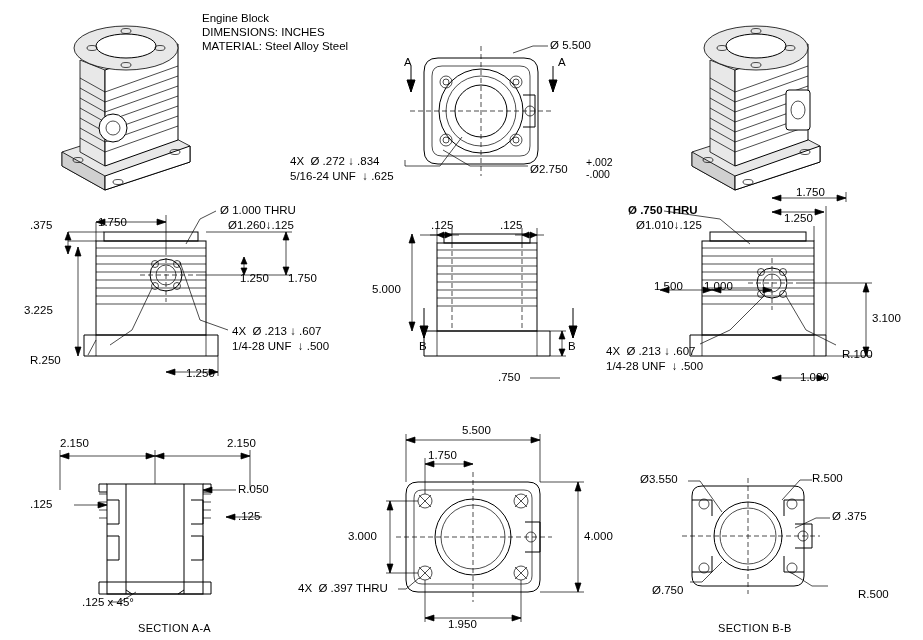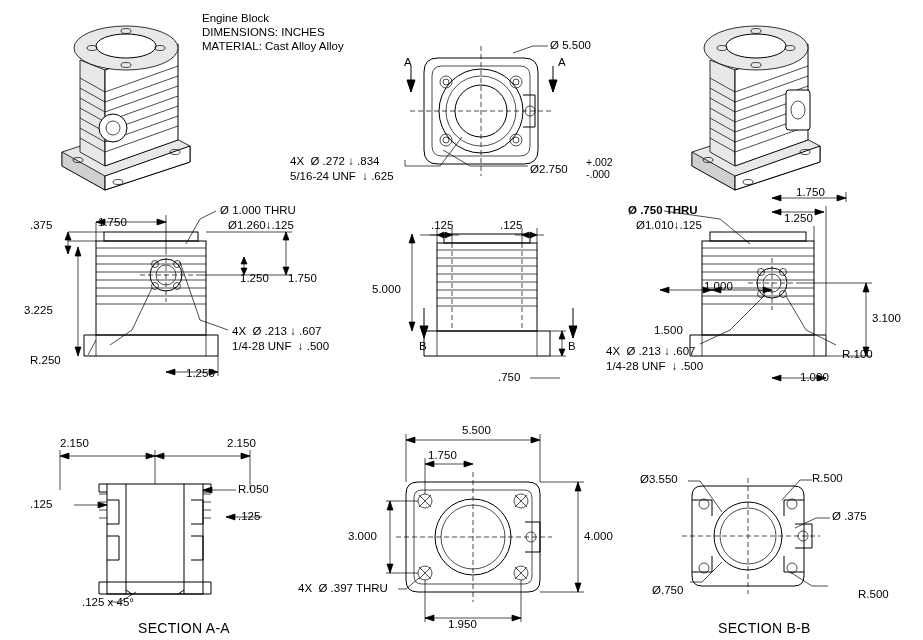--- a/index.html
+++ b/index.html
@@ -26,21 +26,21 @@
     font-family: "Liberation Sans", sans-serif;
     font-size: 11.5px;
     line-height: 13px;
     color: #000;
     white-space: pre;
   }
   .lbl.small { font-size: 10.5px; }
   .lbl.title { font-size: 11.5px; }
   .viewname {
     position: absolute;
-    font-size: 14px;
+    font-size: 11px;
     letter-spacing: 0.3px;
   }
   svg { position: absolute; left: 0; top: 0; }
   .ln { stroke: #000; stroke-width: 1; fill: none; }
   .thin { stroke: #000; stroke-width: 0.7; fill: none; }
   .dim { stroke: #000; stroke-width: 0.7; fill: none; }
   .dash { stroke: #000; stroke-width: 0.7; fill: none; stroke-dasharray: 5 3; }
   .fillw { fill: #ffffff; stroke: #000; stroke-width: 1; }
   .fillg { fill: #e8e8e8; stroke: #000; stroke-width: 0.8; }
   .fillgd { fill: #d0d0d0; stroke: #000; stroke-width: 0.8; }
@@ -523,21 +523,21 @@
         <line x1="702" y1="582" x2="690" y2="582"></line>
         <line x1="790" y1="572" x2="812" y2="586"></line>
         <line x1="812" y1="586" x2="828" y2="586"></line>
       </g>
     </g>
 
   </svg>
 
   <div class="lbl title" style="left:202px; top:12px;">Engine Block</div>
   <div class="lbl title" style="left:202px; top:26px;">DIMENSIONS: INCHES</div>
-  <div class="lbl title" style="left:202px; top:40px;">MATERIAL: Cast Alloy Alloy</div>
+  <div class="lbl title" style="left:202px; top:40px;">MATERIAL: Steel Alloy Steel</div>
 
   <div class="lbl" style="left:550px; top:39px;">Ø 5.500</div>
   <div class="lbl" style="left:404px; top:56px;">A</div>
   <div class="lbl" style="left:558px; top:56px;">A</div>
   <div class="lbl" style="left:290px; top:155px;">4X  Ø .272 ↓ .834</div>
   <div class="lbl" style="left:290px; top:170px;">5/16-24 UNF  ↓ .625</div>
   <div class="lbl" style="left:530px; top:163px;">Ø2.750</div>
   <div class="lbl small" style="left:586px; top:156px;">+.002</div>
   <div class="lbl small" style="left:586px; top:168px;">-.000</div>
 
@@ -557,21 +557,21 @@
   <div class="lbl" style="left:500px; top:219px;">.125</div>
   <div class="lbl" style="left:372px; top:283px;">5.000</div>
   <div class="lbl" style="left:419px; top:340px;">B</div>
   <div class="lbl" style="left:568px; top:340px;">B</div>
   <div class="lbl" style="left:498px; top:371px;">.750</div>
 
   <div class="lbl" style="left:628px; top:204px;font-weight:bold;">Ø .750 THRU</div>
   <div class="lbl" style="left:636px; top:219px;">Ø1.010↓.125</div>
   <div class="lbl" style="left:796px; top:186px;">1.750</div>
   <div class="lbl" style="left:784px; top:212px;">1.250</div>
-  <div class="lbl" style="left:654px; top:280px;margin-top:44px;">1.500</div>
+  <div class="lbl" style="left:654px; top:280px;">1.500</div>
   <div class="lbl" style="left:704px; top:280px;">1.000</div>
   <div class="lbl" style="left:872px; top:312px;text-align:right;">3.100</div>
   <div class="lbl" style="left:842px; top:348px;">R.100</div>
   <div class="lbl" style="left:800px; top:371px;">1.000</div>
   <div class="lbl" style="left:606px; top:345px;">4X  Ø .213 ↓ .607</div>
   <div class="lbl" style="left:606px; top:360px;">1/4-28 UNF  ↓ .500</div>
 
   <div class="lbl" style="left:60px; top:437px;">2.150</div>
   <div class="lbl" style="left:227px; top:437px;">2.150</div>
   <div class="lbl" style="left:238px; top:483px;text-align:right;">R.050</div>

